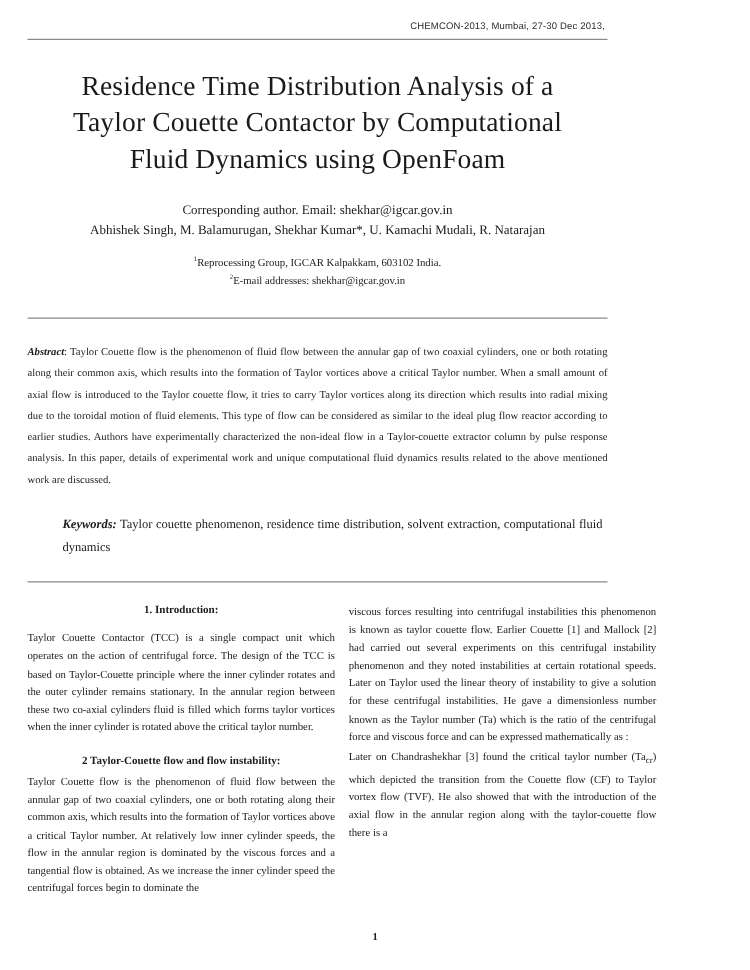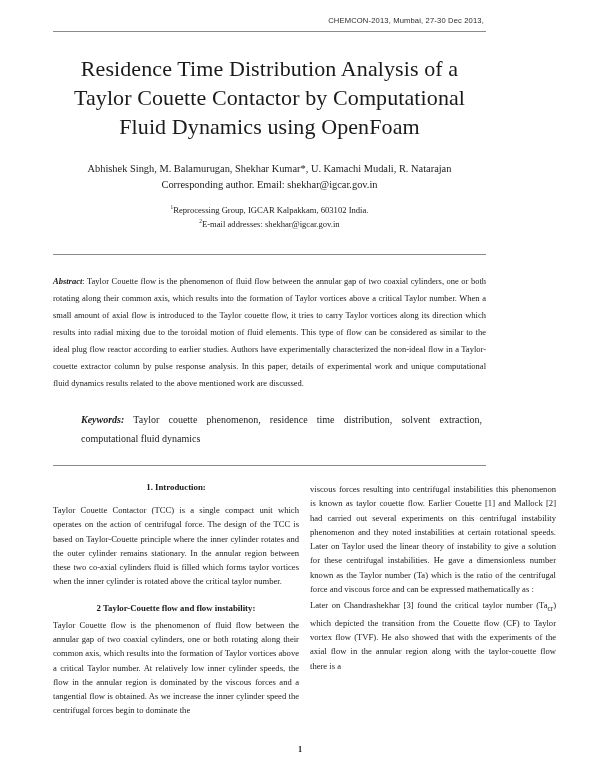--- a/index.html
+++ b/index.html
@@ -12,21 +12,21 @@
     height: 776px;
     font-family: "Liberation Serif", "DejaVu Serif", serif;
     color: #1a1a1a;
     overflow: hidden;
     position: relative;
   }
   .page {
     width: 528px;
     height: 776px;
     box-sizing: border-box;
-    padding: 16px 42px 0 53px;
+    padding: 16px 42px 0 22px;
     position: relative;
   }
   .running-head {
     text-align: right;
     font-family: "Liberation Sans", "DejaVu Sans", sans-serif;
     font-size: 7.6px;
     color: #2b2b2b;
     letter-spacing: 0.15px;
     padding-right: 2px;
     height: 11px;
@@ -168,22 +168,22 @@
 <body>
 
 <div class="page">
 
   <div class="running-head">CHEMCON-2013, Mumbai, 27-30 Dec 2013,</div>
   <hr class="rule rule-head">
 
   <h1 class="title">Residence Time Distribution Analysis of a Taylor Couette Contactor by Computational Fluid Dynamics using OpenFoam</h1>
 
   <div class="authors">
+    <div>Corresponding author. Email: shekhar@igcar.gov.in</div>
     <div>Abhishek Singh, M. Balamurugan, Shekhar Kumar*, U. Kamachi Mudali, R. Natarajan</div>
-    <div>Corresponding author. Email: shekhar@igcar.gov.in</div>
   </div>
 
   <div class="affiliations">
     <span class="line"><sup>1</sup><span>Reprocessing Group, IGCAR Kalpakkam, 603102 India.</span></span>
     <span class="line"><sup>2</sup><span>E-mail addresses:  shekhar@igcar.gov.in</span></span>
   </div>
 
   <hr class="rule rule-abstract">
 
   <div class="abstract"><span class="lead">Abstract</span><span>: Taylor Couette flow is the phenomenon of fluid flow between the annular gap of two coaxial cylinders, one or both rotating along their common axis, which results into the formation of Taylor vortices above a critical Taylor number. When a small amount of axial flow is introduced to the Taylor couette flow, it tries to carry Taylor vortices along its direction which results into radial mixing due to the toroidal motion of fluid elements. This type of flow can be considered as similar to the ideal plug flow reactor according to earlier studies. Authors have experimentally characterized the non-ideal flow in a Taylor-couette extractor column by pulse response analysis. In this paper, details of experimental work and unique computational fluid dynamics results related to the above mentioned work are discussed.</span></div>
@@ -198,20 +198,20 @@
       <div class="sec-head-center">1. Introduction:</div>
       <p class="body">Taylor Couette Contactor (TCC) is a single compact unit which operates on the action of centrifugal force. The design of the TCC is based on Taylor-Couette principle where the inner cylinder rotates and the outer cylinder remains stationary. In the annular region between these two co-axial cylinders fluid is filled which forms taylor vortices when the inner cylinder is rotated above the critical taylor number.</p>
       <div class="sec-head-left">2 Taylor-Couette flow and flow instability:</div>
       <p class="body">Taylor Couette flow is the phenomenon of fluid flow between the annular gap of two coaxial cylinders, one or both rotating along their common axis, which results into the formation of Taylor vortices above a critical Taylor number. At relatively low inner cylinder speeds, the flow in the annular region is dominated by the viscous forces and a tangential flow is obtained. As we increase the inner cylinder speed the centrifugal forces begin to dominate the</p>
     </div>
 
     <div class="col">
       <p class="body">viscous forces resulting into centrifugal instabilities this phenomenon is known as taylor couette flow. Earlier Couette [1] and Mallock [2] had carried out several experiments on this centrifugal instability phenomenon and they noted instabilities at certain rotational speeds. Later on Taylor used the linear theory of instability to give a solution for these centrifugal instabilities. He gave a dimensionless number known as the Taylor number (Ta) which is the ratio of the centrifugal force and viscous force and can be expressed mathematically as  :</p>
 
 
-      <p class="body"><span>Later on Chandrashekhar [3] found the critical taylor number (Ta</span><sub>cr</sub><span>) which depicted the transition from the Couette flow (CF) to Taylor vortex flow (TVF). He also showed that with the experiments of the axial flow in the annular region along with the taylor-couette flow there is a</span></p>
+      <p class="body"><span>Later on Chandrashekhar [3] found the critical taylor number (Ta</span><sub>cr</sub><span>) which depicted the transition from the Couette flow (CF) to Taylor vortex flow (TVF). He also showed that with the introduction of the axial flow in the annular region along with the taylor-couette flow there is a</span></p>
     </div>
 
   </div>
 
   <div class="page-number">1</div>
 
 </div>
 
 </body></html>

